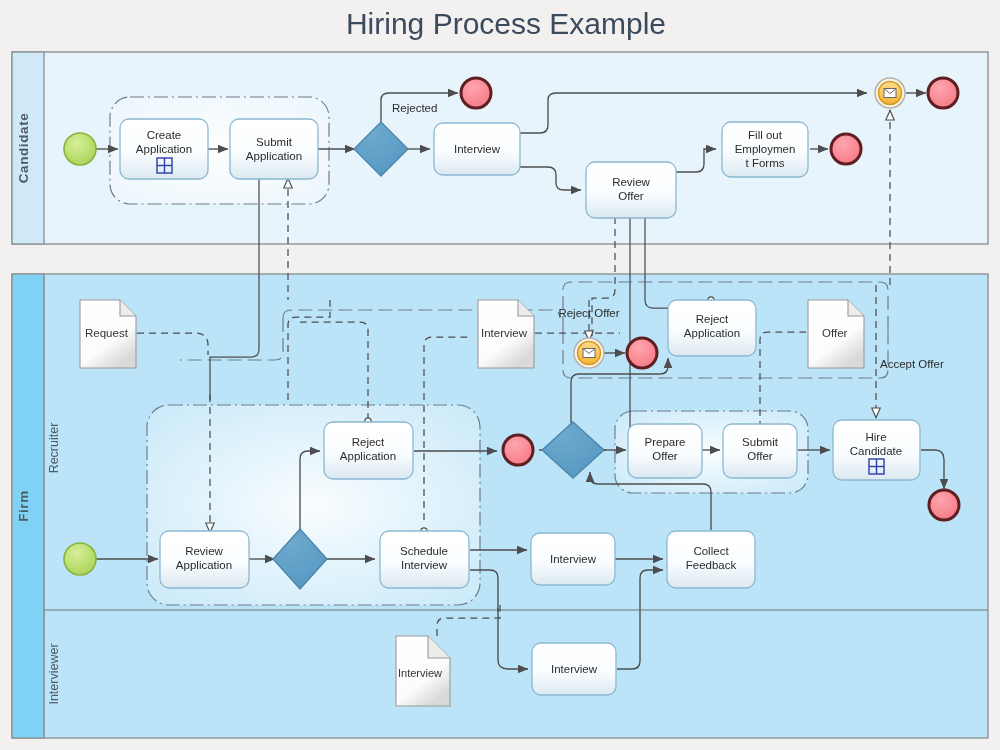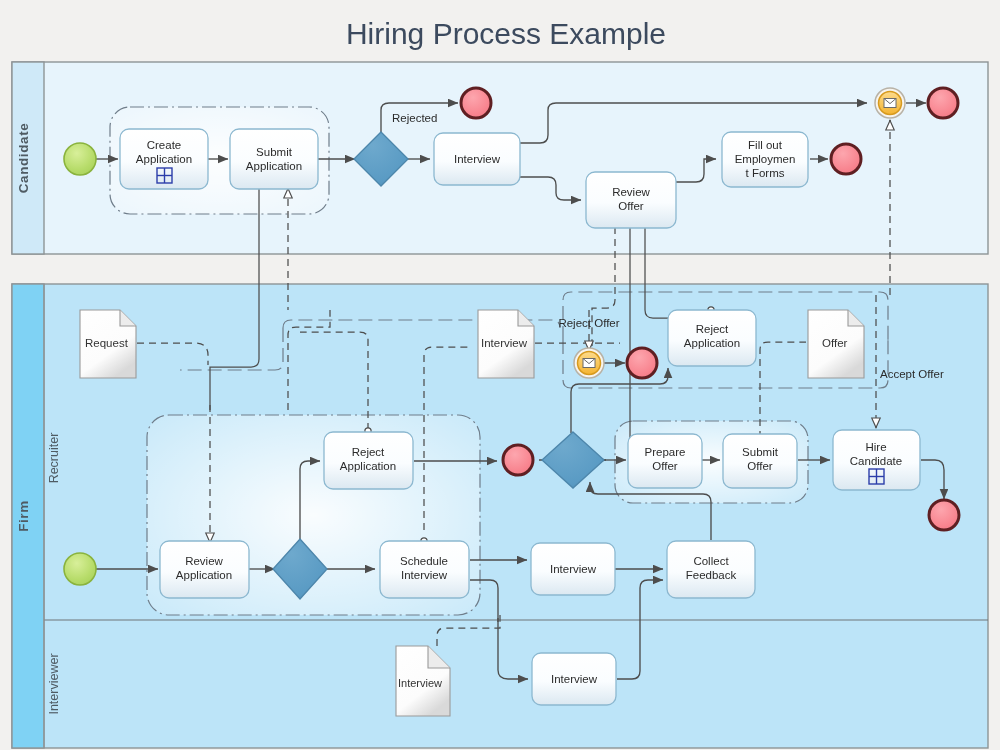--- a/index.html
+++ b/index.html
@@ -4,21 +4,21 @@
 <title>Hiring Process Example</title>
 <style>
   html,body{margin:0;padding:0;}
   body{
     width:1000px;height:750px;
     background:#f2f1ef;
     font-family:"Liberation Sans","DejaVu Sans",sans-serif;
     overflow:hidden;
     position:relative;
   }
-  #canvas{position:absolute;left:0;top:10px;width:1000px;height:684px;}
+  #canvas{position:absolute;left:0;top:0;width:1000px;height:684px;}
   svg{display:block;}
   .t{font-family:"Liberation Sans","DejaVu Sans",sans-serif;}
 </style>
 </head>
 <body>
 
 <div id="canvas">
 <svg width="1000" height="750" viewBox="0 0 1000 750" xmlns="http://www.w3.org/2000/svg">
   <defs>
     <linearGradient id="taskGrad" x1="0" y1="0" x2="0" y2="1">

